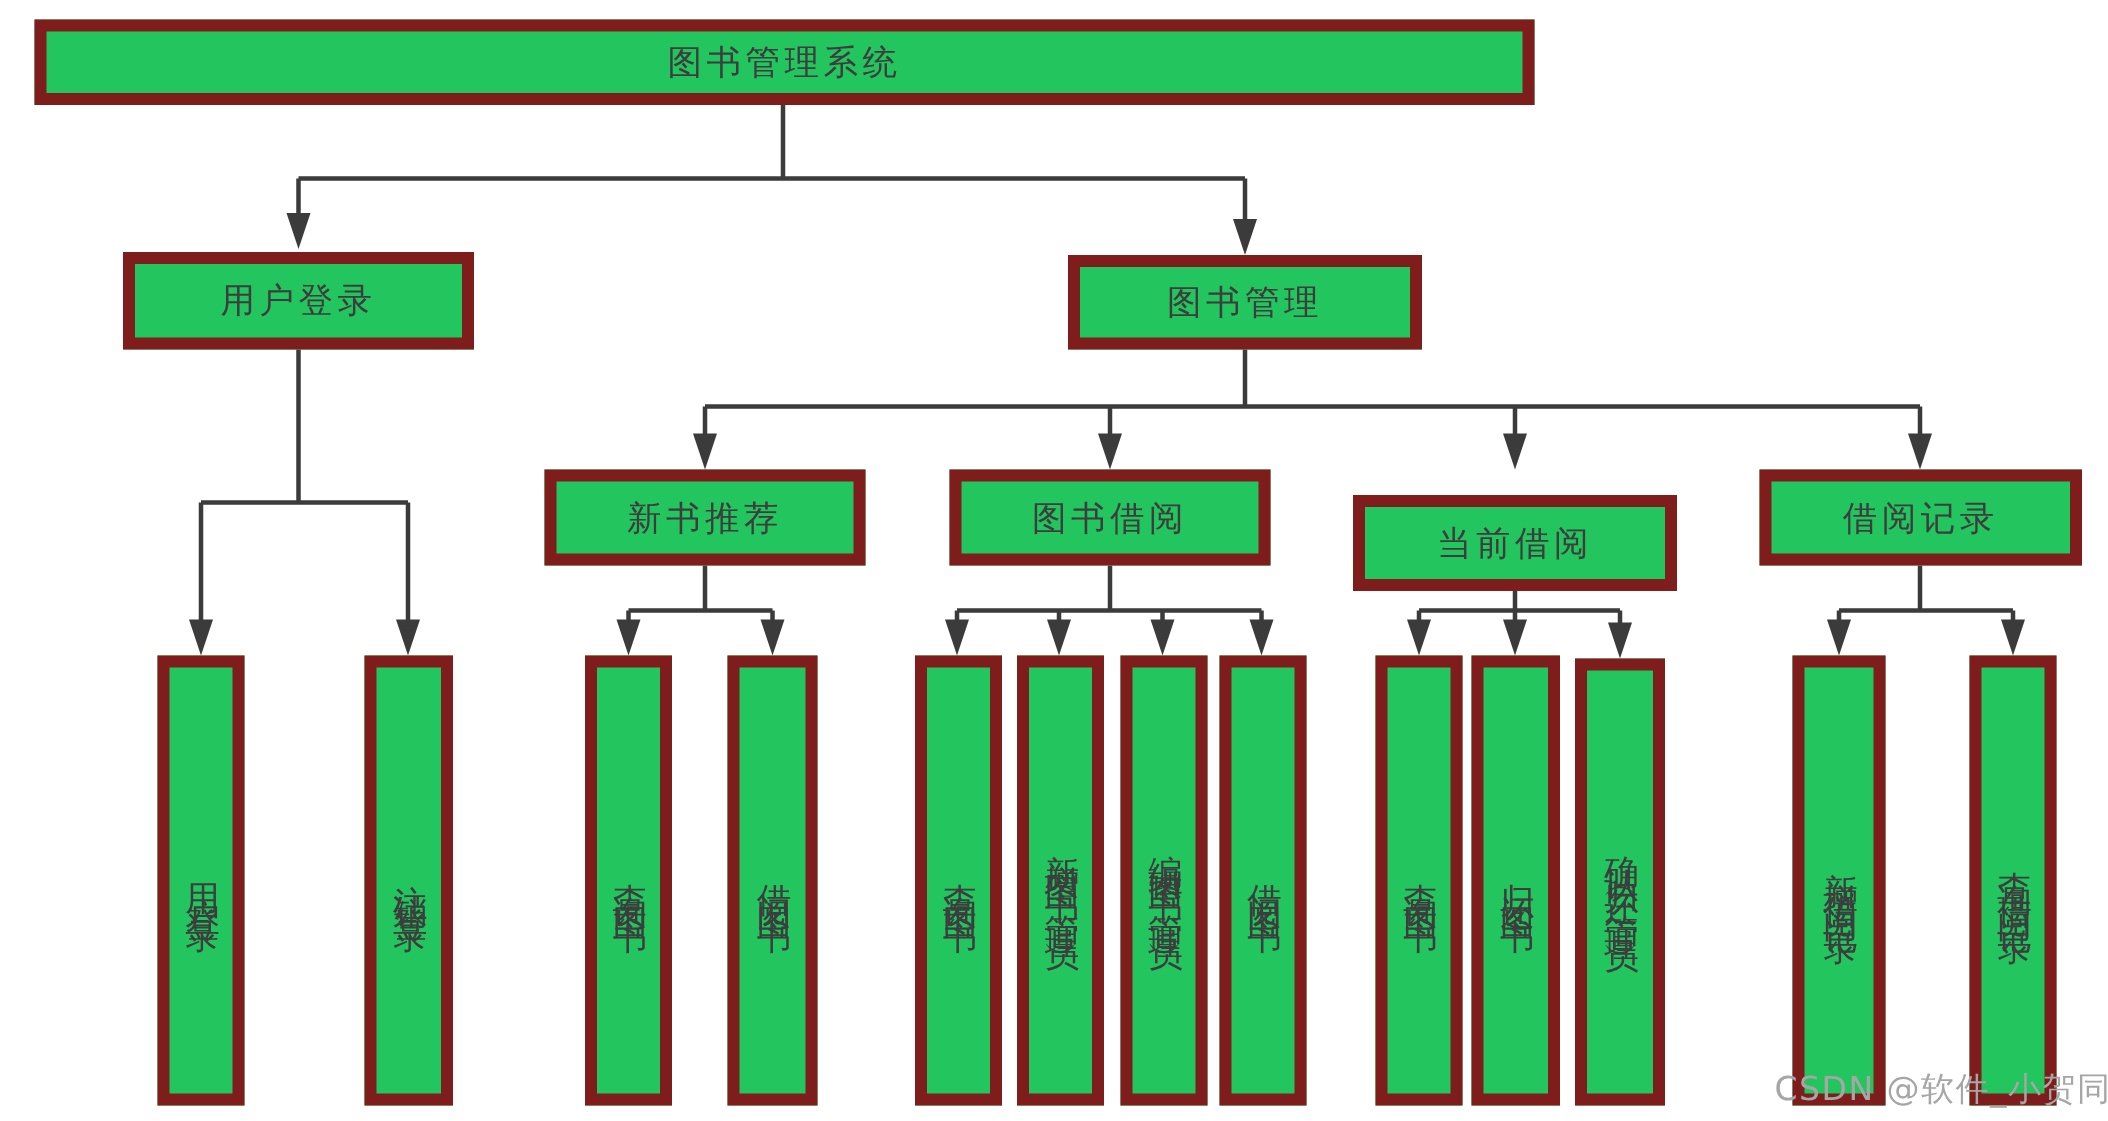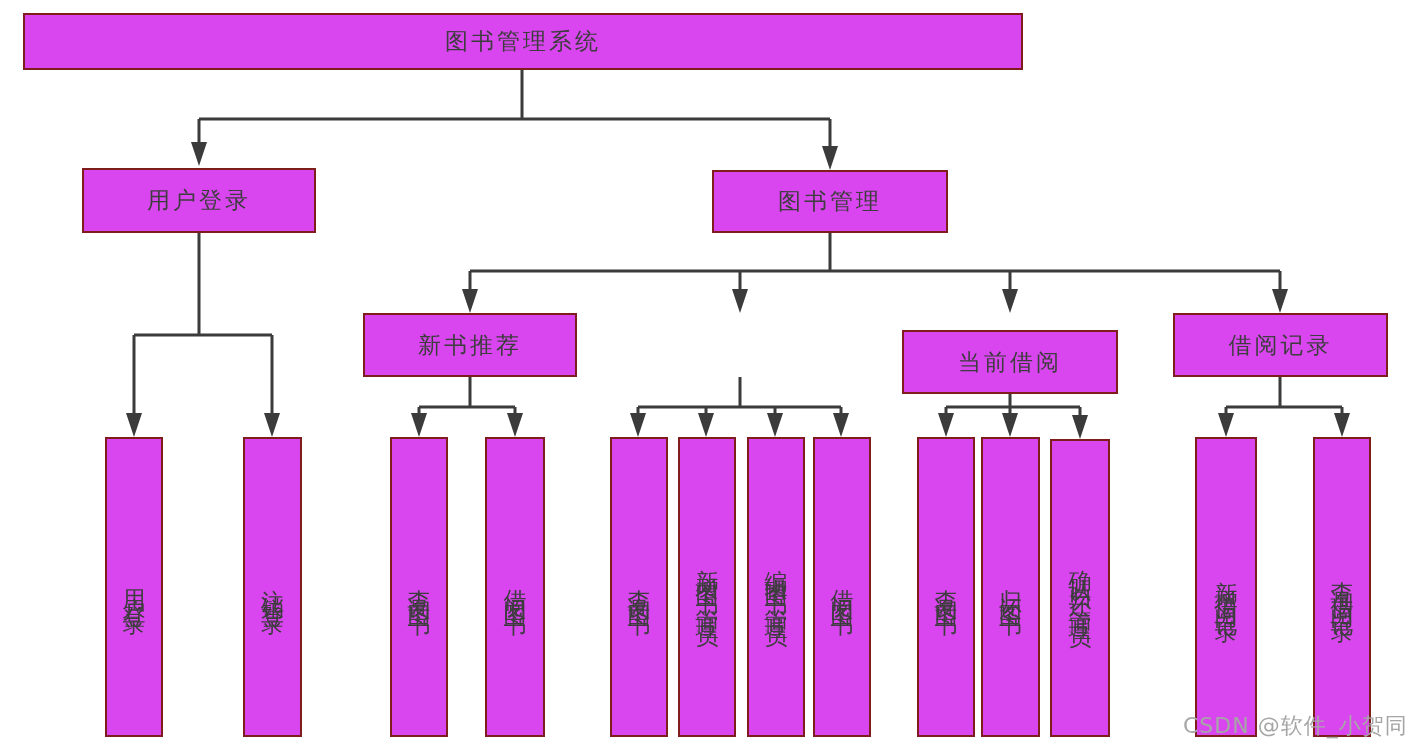--- a/index.html
+++ b/index.html
@@ -6,22 +6,22 @@
   .canvas{
     position:relative;
     width:1405px;height:747px;
     background:#fff;
     font-family:"DejaVu Sans","Liberation Sans",sans-serif;
     overflow:hidden;
   }
   svg.wires{position:absolute;left:0;top:0;width:1405px;height:747px;}
   .node{
     position:absolute;
-    background:#d946ef;
-    border:2px solid #7f1d1d;
+    background:#22c55e;
+    border:8px solid #7f1d1d;
     color:#3d3d3d;
     display:flex;align-items:center;justify-content:center;
     box-sizing:border-box;
     text-align:center;
   }
   .node.h{font-size:23px;letter-spacing:3px;white-space:nowrap;}
   .node.v{
     writing-mode:vertical-rl;
     text-orientation:mixed;
     font-size:23px;
@@ -75,20 +75,21 @@
       <polygon points="1334,413 1350,413 1342,437"></polygon>
     </g>
   </svg>
 
   <div class="node h" style="left:23px;top:13px;width:1000px;height:57px;">图书管理系统</div>
 
   <div class="node h" style="left:82px;top:168px;width:234px;height:65px;">用户登录</div>
   <div class="node h" style="left:712px;top:170px;width:236px;height:63px;">图书管理</div>
 
   <div class="node h" style="left:363px;top:313px;width:214px;height:64px;">新书推荐</div>
+  <div class="node h" style="left:633px;top:313px;width:214px;height:64px;">图书借阅</div>
   <div class="node h" style="left:902px;top:330px;width:216px;height:64px;">当前借阅</div>
   <div class="node h" style="left:1173px;top:313px;width:215px;height:64px;">借阅记录</div>
 
   <div class="node v" style="left:105px;top:437px;width:58px;height:300px;">用户登录</div>
   <div class="node v" style="left:243px;top:437px;width:59px;height:300px;">注销登录</div>
 
   <div class="node v" style="left:390px;top:437px;width:58px;height:300px;">查询图书</div>
   <div class="node v" style="left:485px;top:437px;width:60px;height:300px;">借阅图书</div>
 
   <div class="node v" style="left:610px;top:437px;width:58px;height:300px;">查询图书</div>

